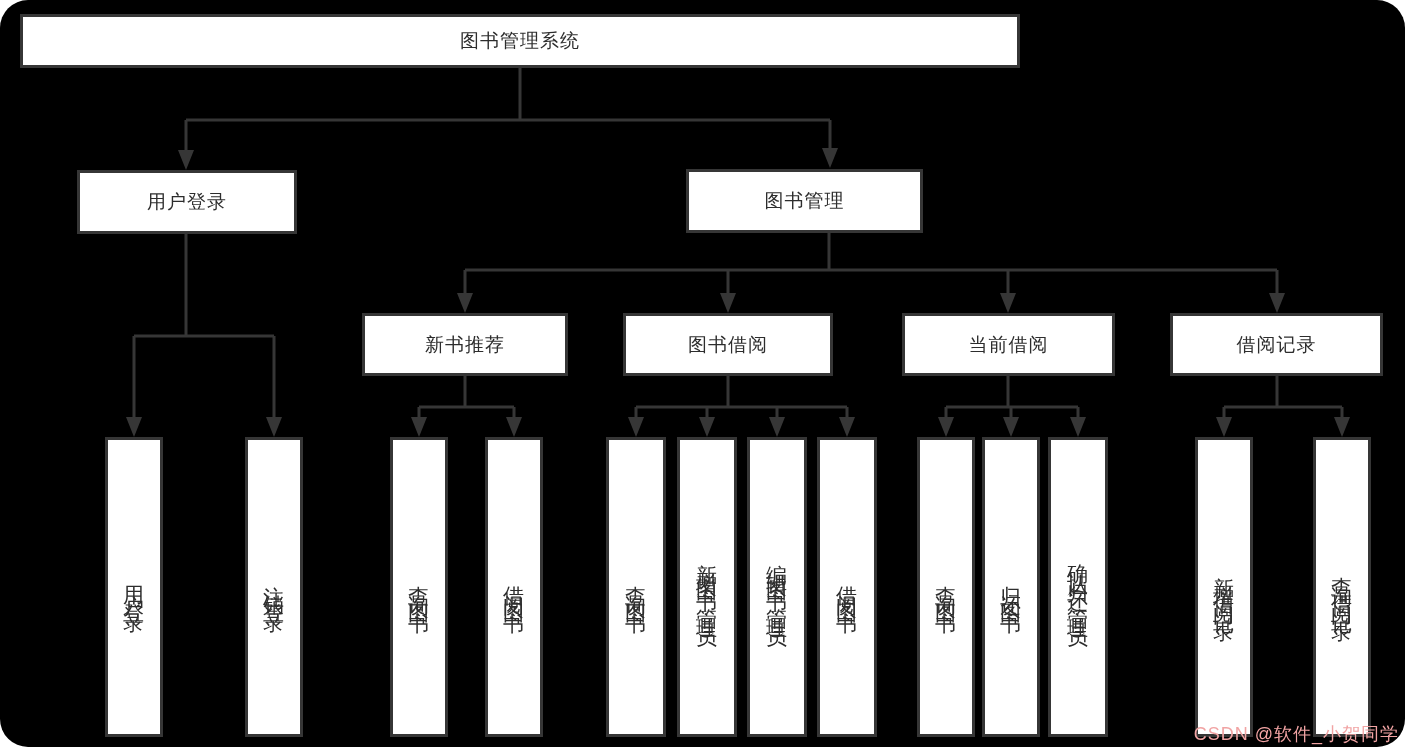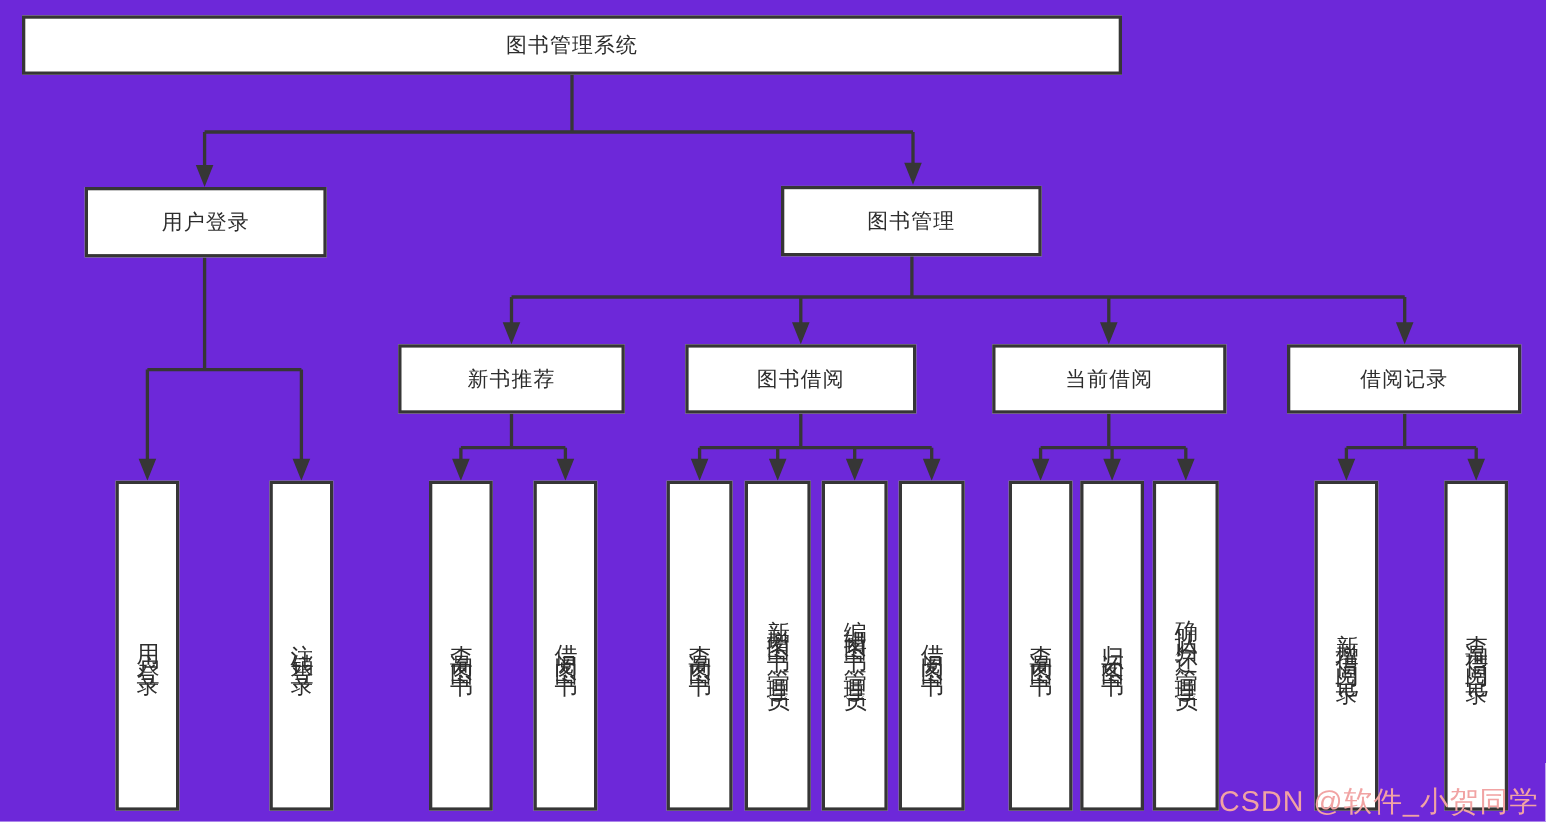--- a/index.html
+++ b/index.html
@@ -1,23 +1,24 @@
 <!DOCTYPE html>
 <html><head>
 <meta charset="utf-8">
 <style>
   html, body { margin: 0; padding: 0; background: #ffffff; }
   .canvas {
     position: relative;
     width: 1405px;
     height: 747px;
-    background: #6d28d9;
+    background: #000000;
     font-family: "Liberation Sans", "DejaVu Sans", sans-serif;
     color: #2d2d2d;
     overflow: hidden;
+    border-radius: 28px;
   }
   .wires {
     position: absolute;
     left: 0; top: 0;
     width: 1405px; height: 747px;
   }
   .box {
     position: absolute;
     box-sizing: border-box;
     background: #ffffff;
@@ -31,21 +32,21 @@
   .leaf {
     writing-mode: vertical-rl;
     text-orientation: mixed;
     font-size: 21px;
     letter-spacing: 9px;
     line-height: 1;
   }
   
   #n-root   { left: 20px;  top: 14px;  width: 1000px; height: 54px; }
   #n-login  { left: 77px;  top: 170px; width: 220px;  height: 64px; }
-  #n-manage { left: 710px; top: 169px; width: 237px;  height: 64px; }
+  #n-manage { left: 686px; top: 169px; width: 237px;  height: 64px; }
   #n-g1 { left: 362px;  top: 313px; width: 206px; height: 63px; }
   #n-g2 { left: 623px;  top: 313px; width: 210px; height: 63px; }
   #n-g3 { left: 902px;  top: 313px; width: 213px; height: 63px; }
   #n-g4 { left: 1170px; top: 313px; width: 213px; height: 63px; }
   .leaf { top: 437px; height: 300px; width: 58px; }
   #l-login1 { left: 105px; }
   #l-login2 { left: 245px; }
   #l-g1c1 { left: 390px; }
   #l-g1c2 { left: 485px; }
   #l-g2c1 { left: 606px; width: 60px; }
@@ -54,21 +55,21 @@
   #l-g2c4 { left: 817px; width: 60px; }
   #l-g3c1 { left: 917px; }
   #l-g3c2 { left: 982px; }
   #l-g3c3 { left: 1048px; width: 60px; }
   #l-g4c1 { left: 1195px; }
   #l-g4c2 { left: 1313px; }
   .watermark {
     position: absolute;
     right: 6px;
     bottom: 1px;
-    font-size: 26px;
+    font-size: 18px;
     color: #f1a3a3;
     letter-spacing: 1px;
     white-space: nowrap;
   }
 </style>
 </head>
 <body>
 
 <div class="canvas">
 

